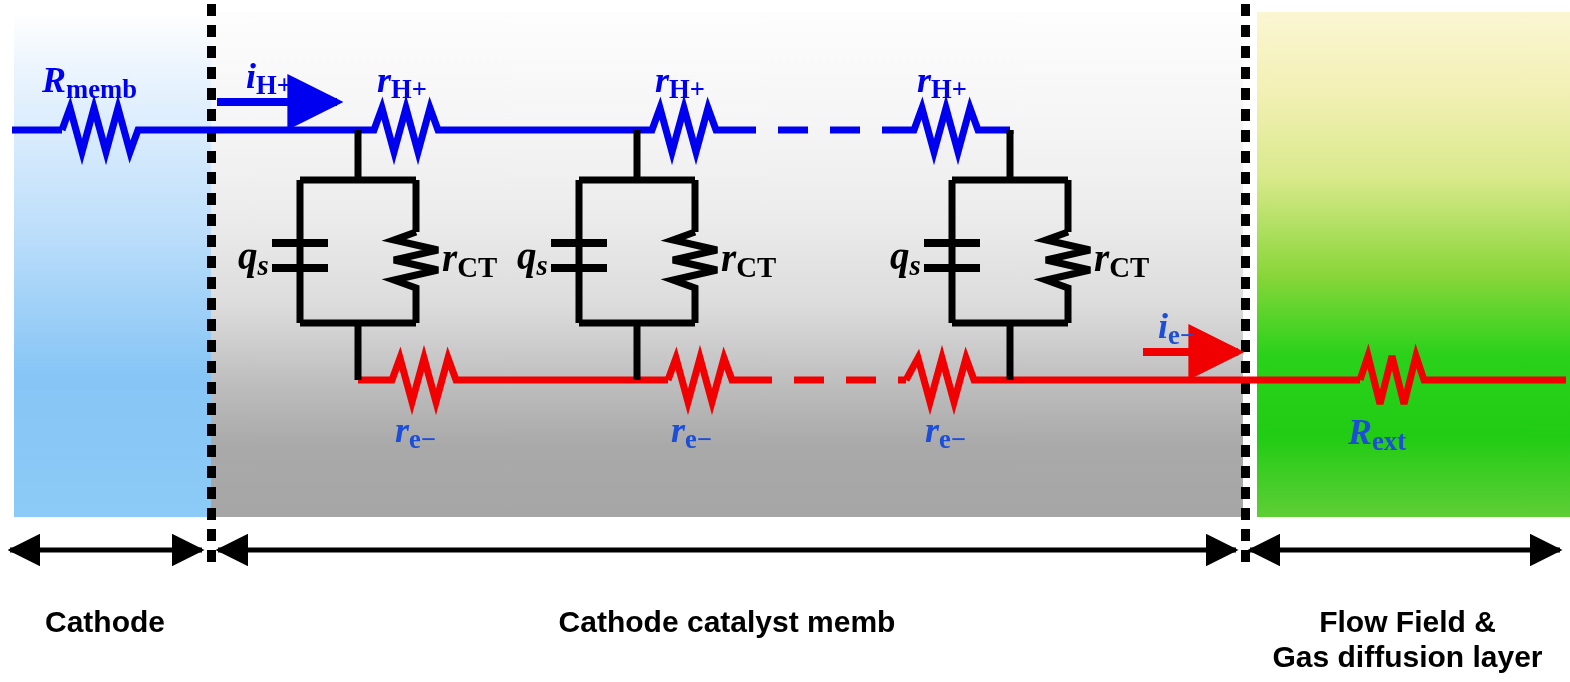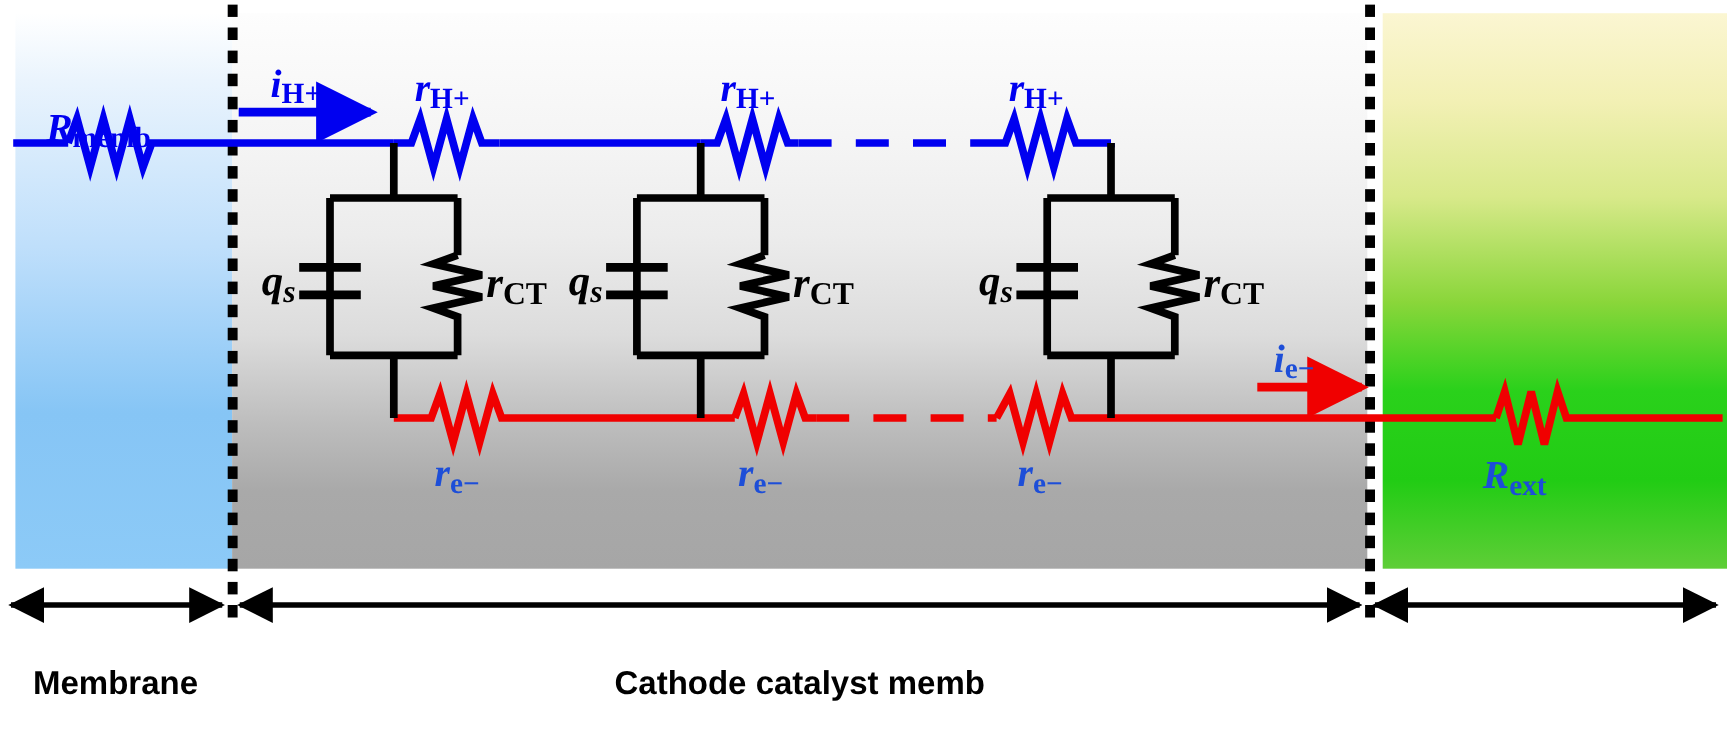--- a/index.html
+++ b/index.html
@@ -137,21 +137,21 @@
       <path d="M1068,232 L1046,240 L1090,250 L1046,260 L1090,270 L1046,280 L1068,288 L1068,323" stroke="#000" stroke-width="7" fill="none"></path>
       <path d="M952,323 L1068,323" stroke="#000" stroke-width="7" fill="none"></path>
       <path d="M1010,323 L1010,380" stroke="#000" stroke-width="7" fill="none"></path>
     </g>
 
     <path d="M10,550 L202,550" stroke="#000" stroke-width="5" fill="none" marker-start="url(#arrowBlkStart)" marker-end="url(#arrowBlkEnd)"></path>
     <path d="M218,550 L1236,550" stroke="#000" stroke-width="5" fill="none" marker-start="url(#arrowBlkStart)" marker-end="url(#arrowBlkEnd)"></path>
     <path d="M1250,550 L1560,550" stroke="#000" stroke-width="5" fill="none" marker-start="url(#arrowBlkStart)" marker-end="url(#arrowBlkEnd)"></path>
   </svg>
 
-  <div class="lbl blue fs-big" style="left:42px;top:62px;margin-top:36px;">
+  <div class="lbl blue fs-big" style="left:42px;top:62px;">
     <span>R</span><span class="sub">memb</span>
   </div>
 
   <div class="lbl blue fs-big" style="left:246px;top:58px;">
     <span>i</span><span class="sub">H+</span>
   </div>
 
   <div class="lbl blue fs-big" style="left:377px;top:62px;">
     <span>r</span><span class="sub">H+</span>
   </div>
@@ -193,16 +193,18 @@
   </div>
 
   <div class="lbl red fs-big" style="left:1158px;top:308px;">
     <span>i</span><span class="sub">e−</span>
   </div>
 
   <div class="lbl red fs-big" style="left:1348px;top:414px;">
     <span>R</span><span class="sub">ext</span>
   </div>
 
-  <div class="band-lbl" style="left:0px;top:604px;width:210px;">Membrane</div>
+  <div class="band-lbl" style="left:0px;top:604px;width:210px;">Cathode</div>
   <div class="band-lbl" style="left:215px;top:604px;width:1024px;">Cathode catalyst memb</div>
+  <div class="band-lbl" style="left:1245px;top:604px;width:325px;">Flow Field &amp;
+Gas diffusion layer</div>
 
 </div>
 
 </body></html>

